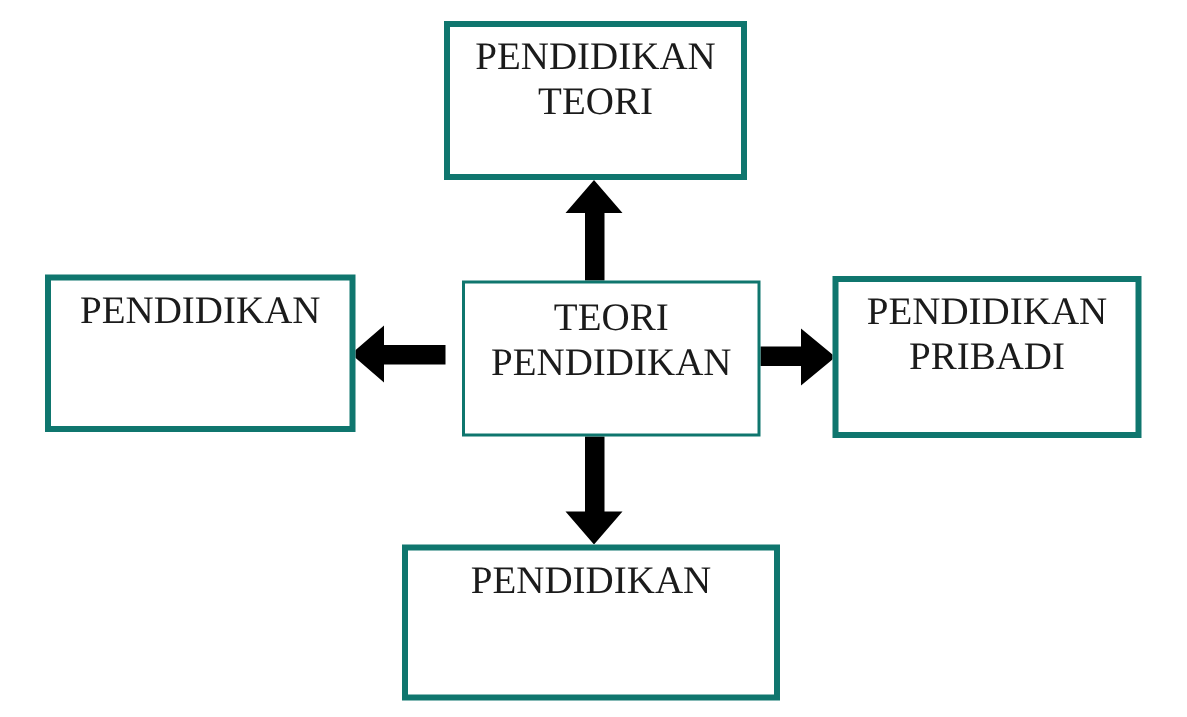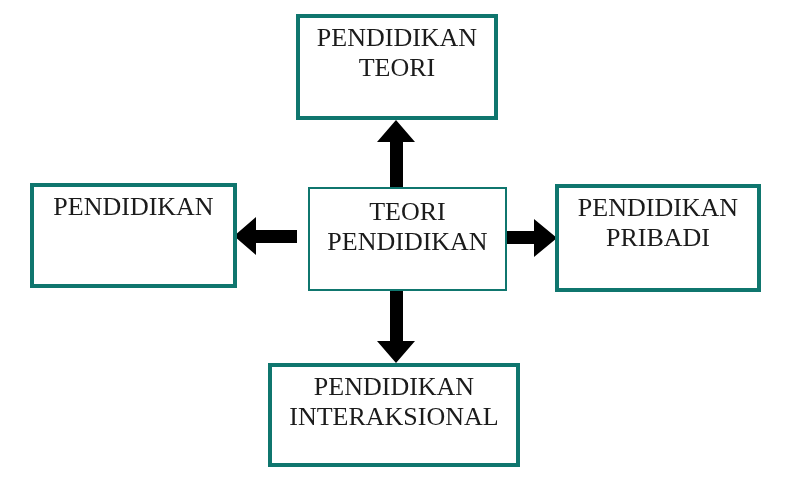--- a/index.html
+++ b/index.html
@@ -61,16 +61,15 @@
     <span class="line">PENDIDIKAN</span>
   </div>
 
   <div class="node node-right">
     <span class="line">PENDIDIKAN</span>
     <span class="line">PRIBADI</span>
   </div>
 
   <div class="node node-bottom">
     <span class="line">PENDIDIKAN</span>
-    <span class="line">INTERAKSIONAL</span>
   </div>
 
 </div>
 
 </body></html>

